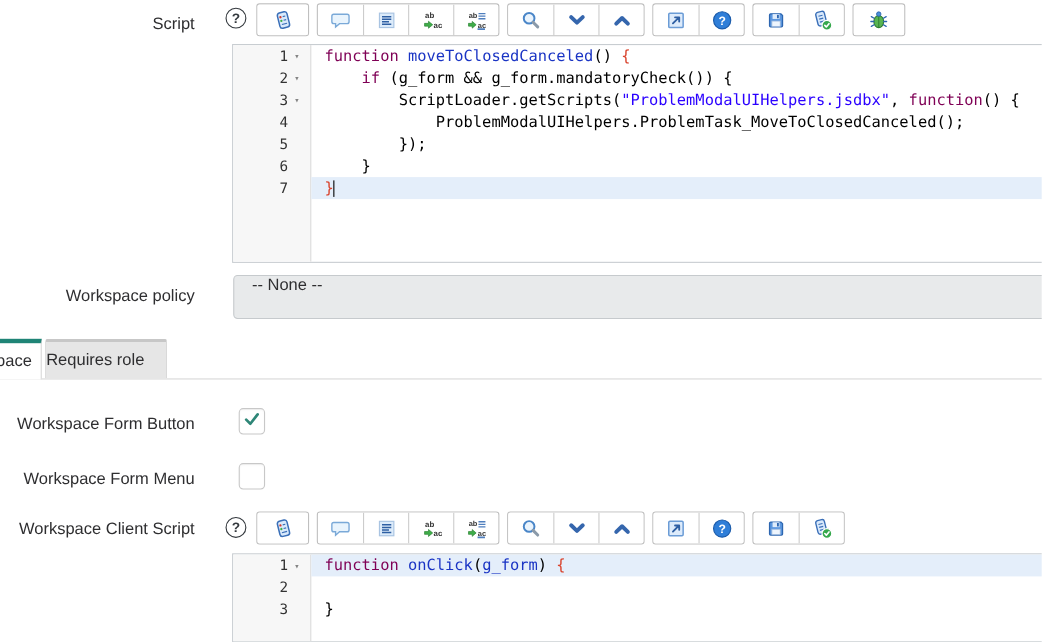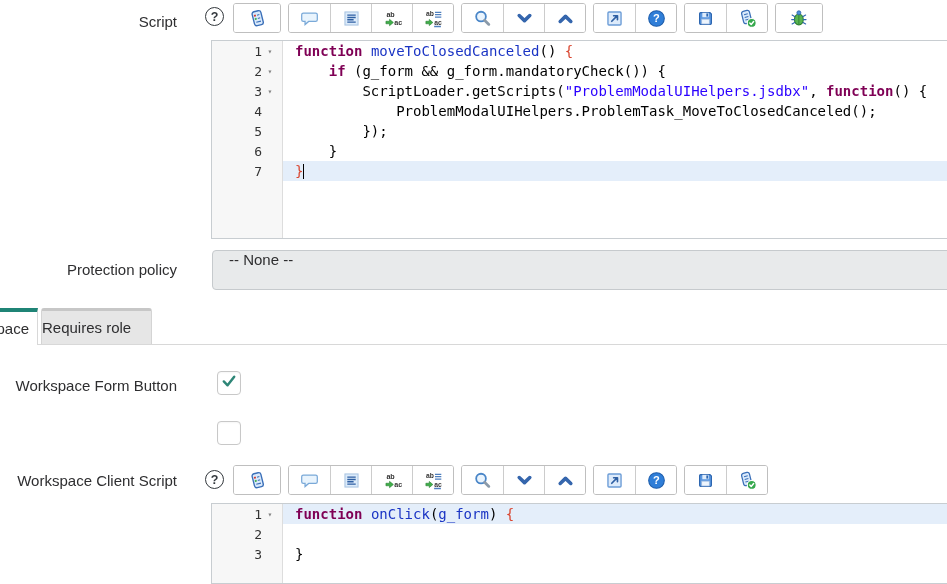--- a/index.html
+++ b/index.html
@@ -28,21 +28,21 @@
   .editor{position:absolute;left:211px;right:0;border:1px solid #c8cdd1;background:#fff;
        display:flex;box-sizing:border-box;overflow:hidden;
        font-family:"DejaVu Sans Mono","Liberation Mono",monospace;font-size:14px;}
   .gutter{width:70px;background:#f7f7f7;border-right:1px solid #ddd;flex:none;}
   .gutter-row{height:20px;display:flex;align-items:center;}
   .gutter-num{width:50px;text-align:right;font-size:13px;color:#333;flex:none;}
   .gutter-fold{width:16px;text-align:center;font-size:8px;color:#848484;flex:none;cursor:pointer;}
   .code-area{flex:1;min-width:0;}
   .code-line{height:20px;line-height:20px;white-space:pre;padding-left:12px;color:#000;}
   .code-line.active{background:#e4eefa;}
-  .tk-k{color:#7f0055;font-weight:bold;}
+  .tk-k{color:#7f0055;font-weight:normal;}
   .tk-d{color:#1a34c4;}
   .tk-s{color:#2a00ff;}
   .tk-m{color:#d9442e;}
   .caret{display:inline-block;width:0;height:15px;border-left:1.6px solid #000;
        vertical-align:text-bottom;}
 
   
   .select-box{position:absolute;left:212px;right:0;height:40px;background:#e8eaeb;
        border:1px solid #c6cacd;border-radius:4px;box-sizing:border-box;
        display:flex;padding-left:16px;font-size:15px;color:#2e2e30;cursor:pointer;}
@@ -237,40 +237,41 @@
         <div class="code-line"><span class="tk-k">function</span><span> </span><span class="tk-d">moveToClosedCanceled</span><span>() </span><span class="tk-m">{</span></div>
         <div class="code-line"><span>    </span><span class="tk-k">if</span><span> (g_form &amp;&amp; g_form.mandatoryCheck()) {</span></div>
         <div class="code-line"><span>        ScriptLoader.getScripts(</span><span class="tk-s">"ProblemModalUIHelpers.jsdbx"</span><span>, </span><span class="tk-k">function</span><span>() {</span></div>
         <div class="code-line"><span>            ProblemModalUIHelpers.ProblemTask_MoveToClosedCanceled();</span></div>
         <div class="code-line"><span>        });</span></div>
         <div class="code-line"><span>    }</span></div>
         <div class="code-line active"><span class="tk-m">}</span><span class="caret"></span></div>
       </div>
     </div>
 
-  <div class="field-label" style="top:261px">Protection policy</div>
+  <div class="field-label" style="top:261px">Workspace policy</div>
   <div class="select-box" style="top:250px">
     <span>-- None --</span>
   </div>
 
   <div class="tab-strip-line"></div>
   <div class="tab active">
     <span>pace</span>
   </div>
   <div class="tab inactive">
     <span>Requires role</span>
   </div>
 
   <div class="field-label" style="top:377px">Workspace Form Button</div>
   <div class="checkbox" style="top:371px">
       <span><svg viewBox="0 0 19 19">
           <polyline points="4,10 8,14 15,5" fill="none" stroke="#2e8677" stroke-width="2.6" stroke-linecap="round" stroke-linejoin="round"></polyline>
         </svg></span>
     </div>
 
+  <div class="field-label" style="top:427px">Workspace Form Menu</div>
   <div class="checkbox" style="top:421px"></div>
 
   <div class="field-label" style="top:472px">Workspace Client Script</div>
   <div class="help-circle" style="left:205px;top:470px">?</div>
   <div class="toolbar" style="left:233px;top:465px">
       <div class="tb-group single">
         <button class="tb-btn">
           <span>
             <svg viewBox="0 0 18 18">
               <g transform="rotate(-14 9 9)">

